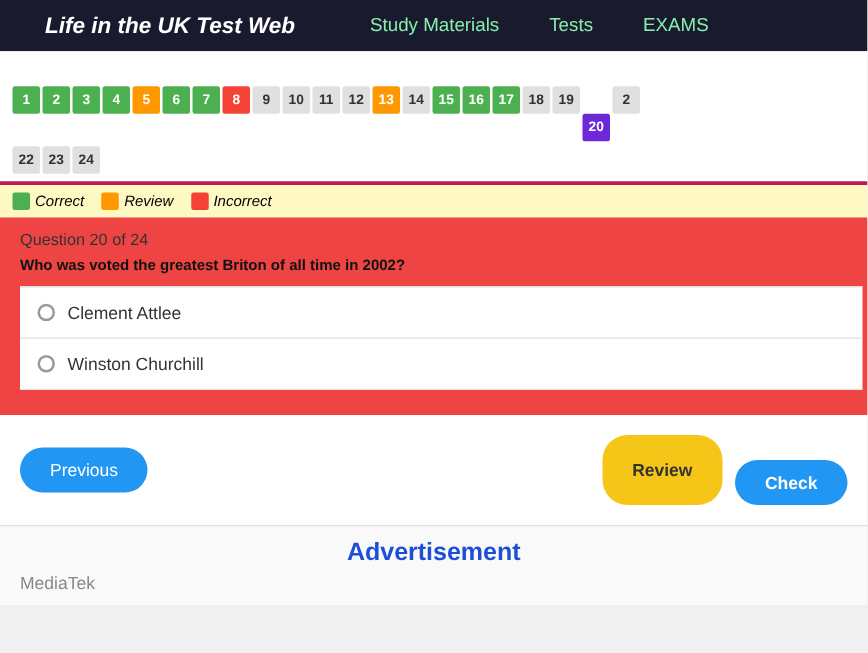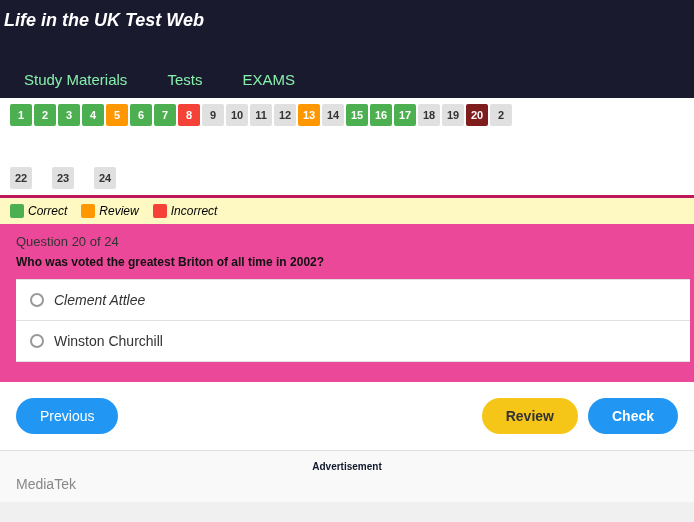--- a/index.html
+++ b/index.html
@@ -8,23 +8,23 @@
       background: #f0f0f0;
       width: 694px;
       min-height: 522px;
       overflow-x: hidden;
     }
 
     
     .header {
       background: #1a1a2e;
       display: flex;
-      padding: 10px 4px;
+      align-items: center;
+      padding: 10px 36px;
       gap: 40px;
-      flex-direction: column;
     }
     .header-logo {
       color: white;
       font-weight: bold;
       font-size: 18px;
       font-style: italic;
     }
     .header-nav {
       display: flex;
       gap: 40px;
@@ -55,28 +55,27 @@
       align-items: center;
       justify-content: center;
       font-size: 11px;
       font-weight: bold;
       cursor: pointer;
       border-radius: 2px;
     }
     .q-num.correct { background: #4caf50; color: white; }
     .q-num.review { background: #ff9800; color: white; }
     .q-num.incorrect { background: #f44336; color: white; }
-    .q-num.current { background: #7f1d1d; color: white; }
+    .q-num.current { background: #6d28d9; color: white; margin-top: 44px; }
     .q-num.default { background: #e0e0e0; color: #333; }
 
     .question-numbers-row2 {
       display: flex;
-      gap: 20px;
+      gap: 2px;
       padding: 4px 0 6px 0;
-      margin-top: 37px;
     }
     .q-num2 {
       width: 22px;
       height: 22px;
       display: flex;
       align-items: center;
       justify-content: center;
       font-size: 11px;
       font-weight: bold;
       cursor: pointer;
@@ -105,21 +104,21 @@
       width: 14px;
       height: 14px;
       border-radius: 2px;
     }
     .dot-correct { background: #4caf50; }
     .dot-review { background: #ff9800; }
     .dot-incorrect { background: #f44336; }
 
     
     .question-area {
-      background: #ec4899;
+      background: #ef4444;
       padding: 10px 4px 20px 16px;
     }
     .question-meta {
       font-size: 13px;
       color: #333;
       margin-bottom: 6px;
     }
     .question-text {
       font-size: 12px;
       font-weight: bold;
@@ -137,21 +136,20 @@
       display: flex;
       align-items: center;
       gap: 10px;
       cursor: pointer;
       font-size: 14px;
       color: #333;
       background: white;
     }
     .option-item:first-child {
       border-top: 1px solid #e0e0e0;
-      font-style: italic;
     }
     .option-radio {
       width: 14px;
       height: 14px;
       border-radius: 50%;
       border: 2px solid #999;
       flex-shrink: 0;
       background: white;
     }
 
@@ -189,32 +187,33 @@
     }
     .btn-check {
       background: #2196f3;
       color: white;
       border: none;
       border-radius: 20px;
       padding: 10px 24px;
       font-size: 14px;
       font-weight: bold;
       cursor: pointer;
+      margin-top: 20px;
     }
 
     
     .advertisement {
       background: #f9f9f9;
       padding: 10px 16px;
       text-align: center;
       border-top: 1px solid #e0e0e0;
     }
     .ad-label {
-      font-size: 10px;
-      color: #0f172a;
+      font-size: 20px;
+      color: #1d4ed8;
       font-weight: bold;
       margin-bottom: 4px;
     }
     .ad-source {
       font-size: 14px;
       color: #888;
       text-align: left;
     }
   </style>
 </head>

